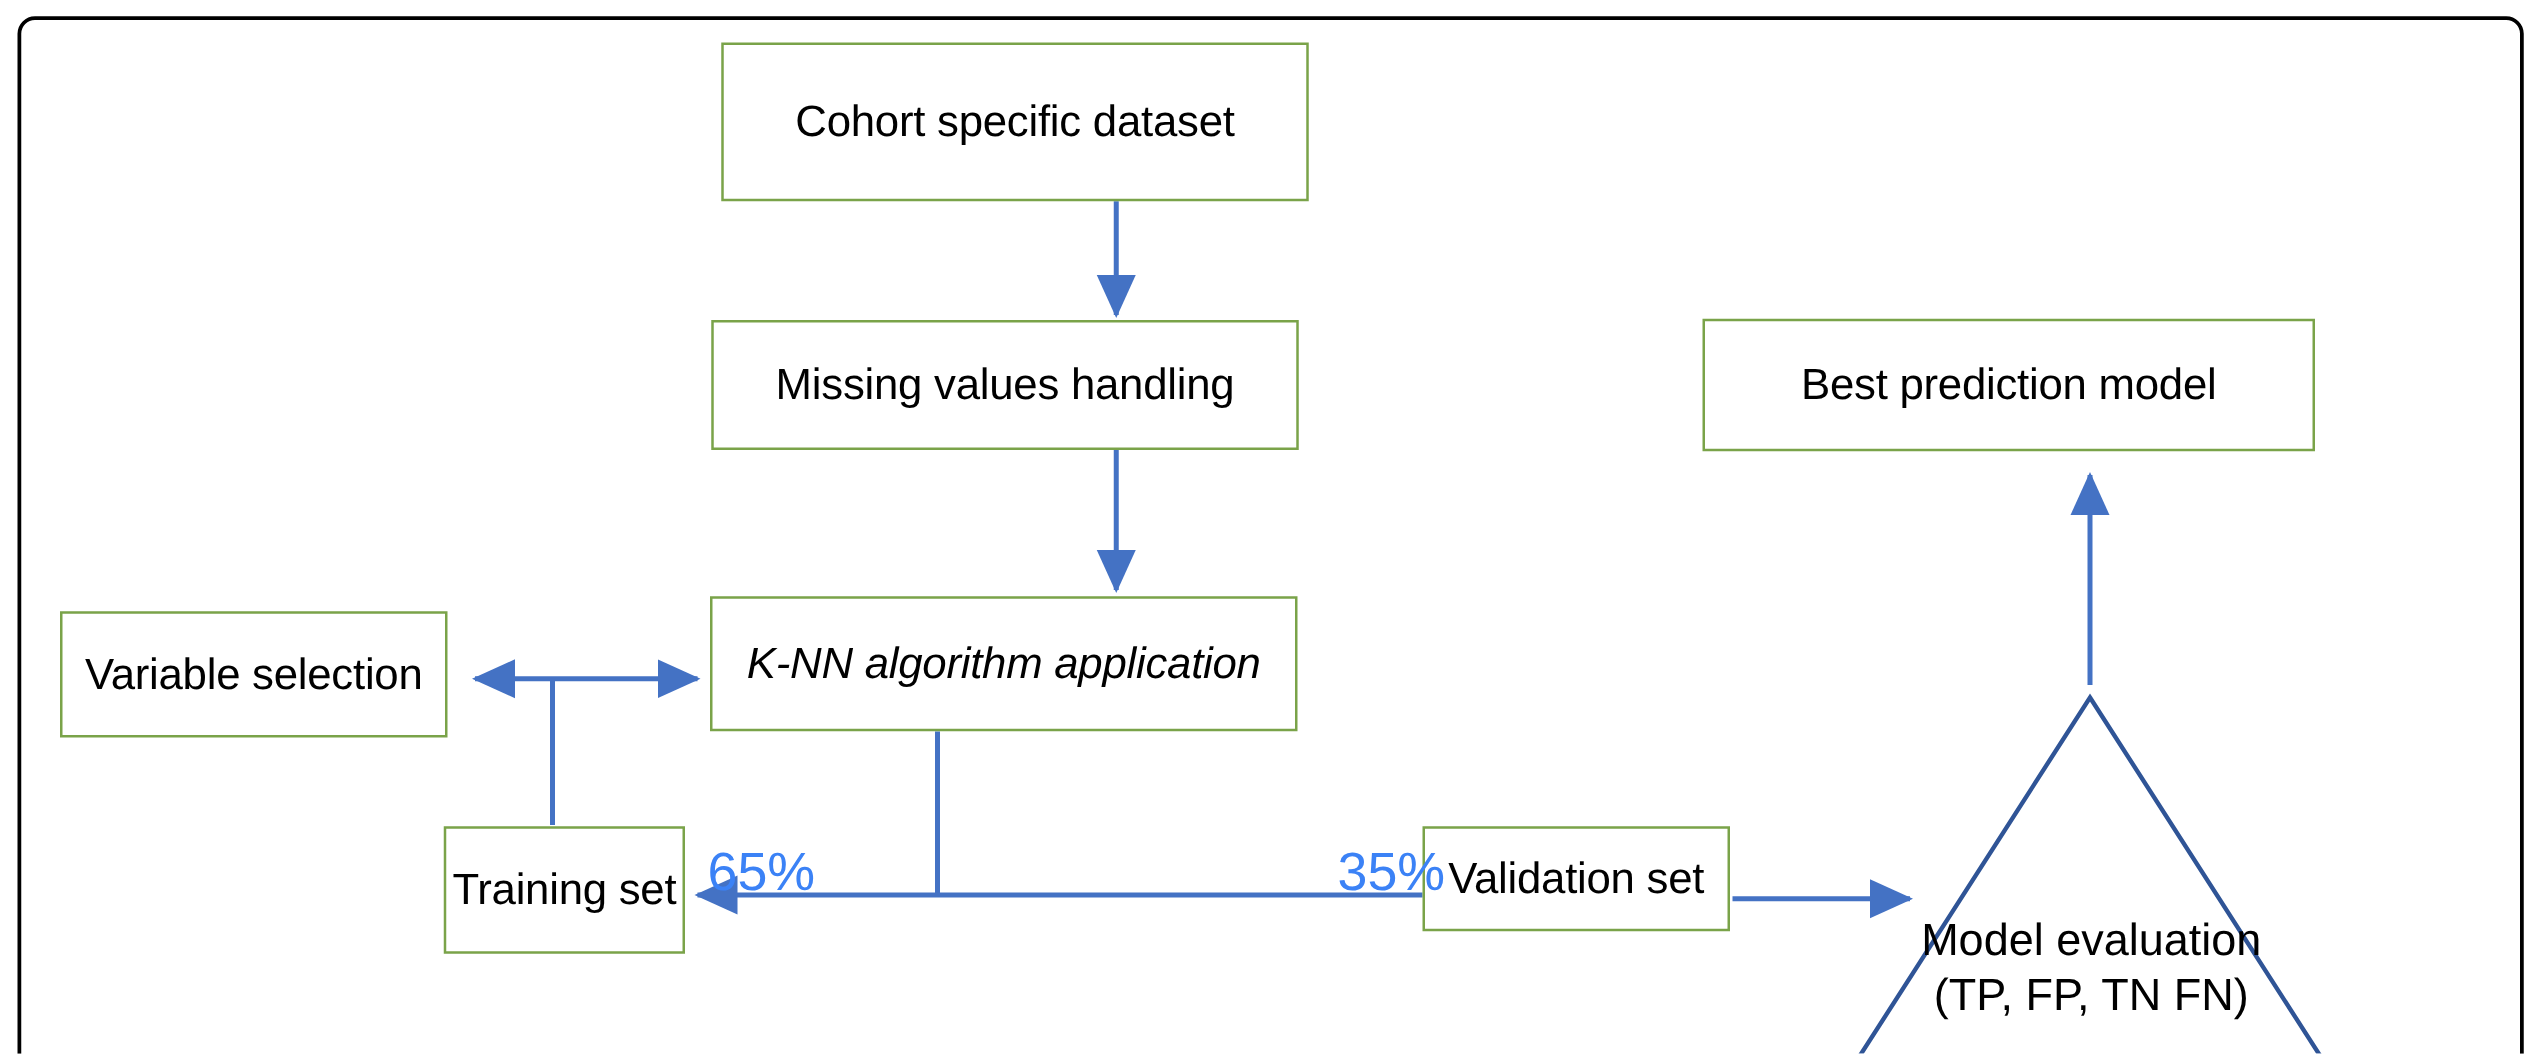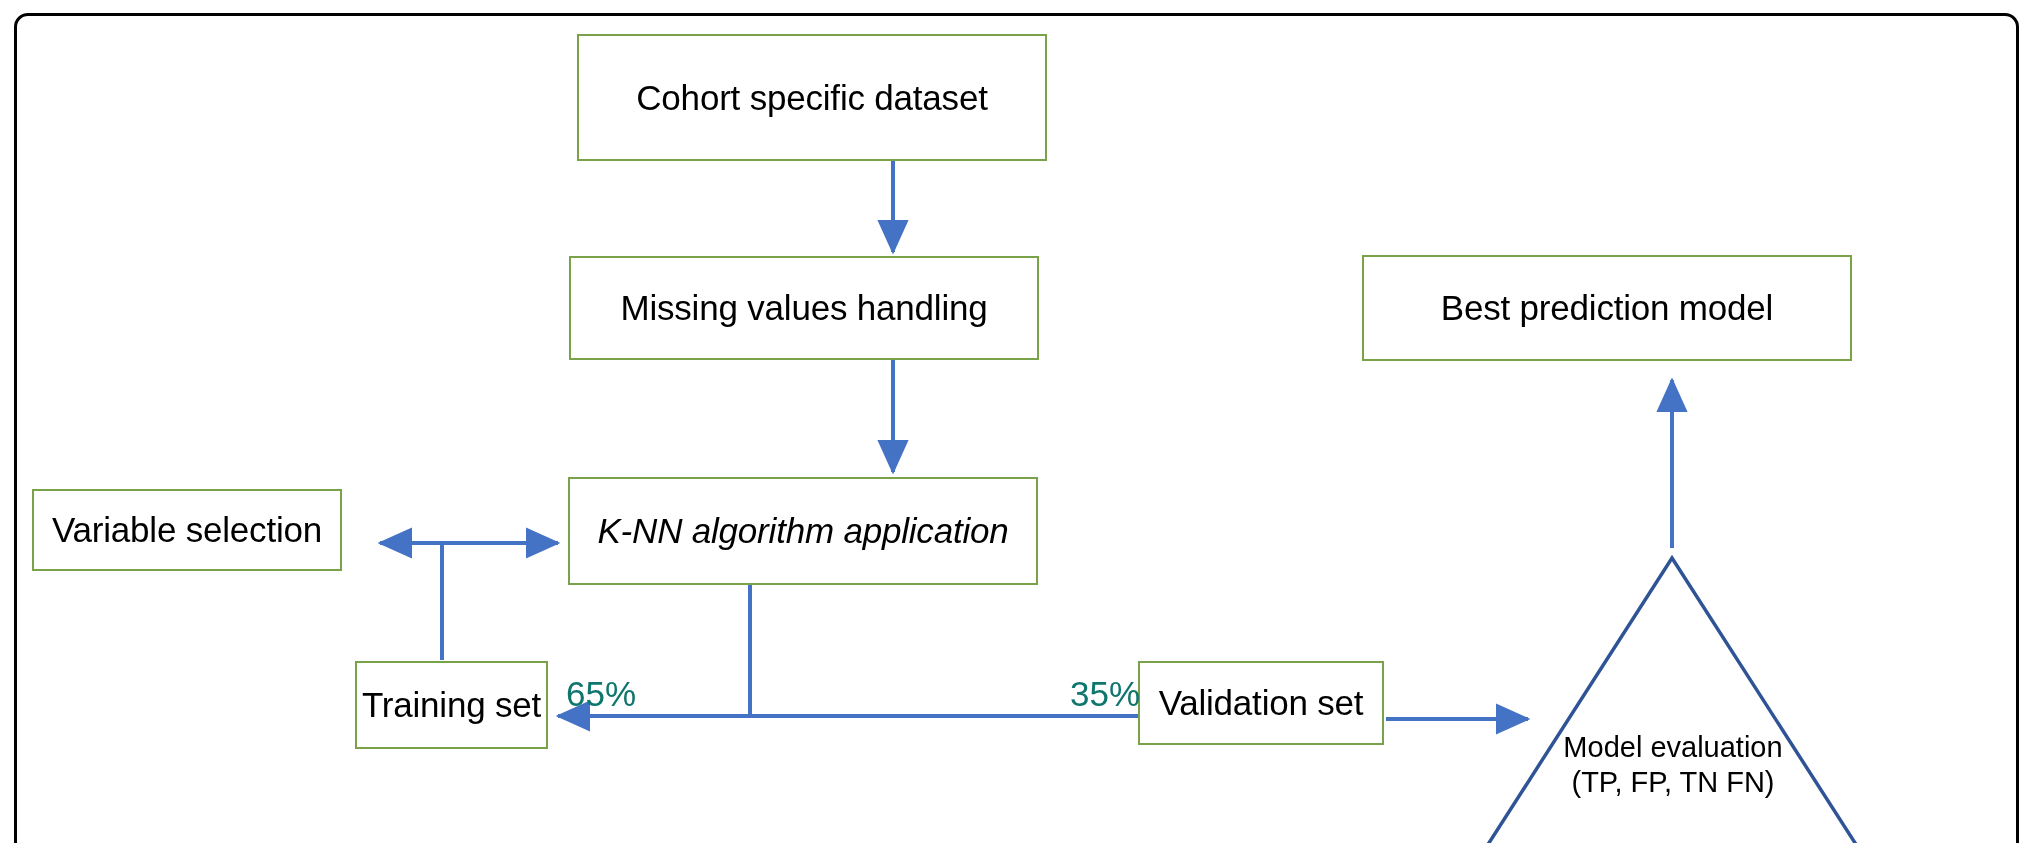--- a/index.html
+++ b/index.html
@@ -49,40 +49,40 @@
     width: 100%;
   }
   .node-box .ln {
     display: block;
     font-style: italic;
   }
 
   .edge-label {
     position: absolute;
     font-family: "Liberation Sans", sans-serif;
-    font-size: 35px;
-    color: #0f766e;
+    font-size: 43px;
+    color: #3b82f6;
     white-space: nowrap;
     text-align: center;
   }
 
   svg.overlay {
     position: absolute;
     left: 0;
     top: 0;
     width: 2027px;
     height: 843px;
     pointer-events: none;
   }
 
   .tri-text {
     position: absolute;
     text-align: center;
     font-family: "Liberation Sans", sans-serif;
-    font-size: 29px;
+    font-size: 36px;
     line-height: 1.22;
     color: #000000;
     white-space: nowrap;
   }
 </style>
 </head>
 <body>
 
 <div id="canvas">
 
@@ -127,25 +127,25 @@
   <div class="node-box" style="left:569px; top:256px; width:470px; height:104px;">
     <span class="line-wrap">Missing values handling</span>
   </div>
 
   <div class="node-box" style="left:568px; top:477px; width:470px; height:108px;">
     <span class="line-wrap">
       <span class="ln">K-NN algorithm application</span>
     </span>
   </div>
 
-  <div class="node-box" style="left:32px; top:489px; width:310px; height:82px;">
+  <div class="node-box" style="left:48px; top:489px; width:310px; height:101px;">
     <span class="line-wrap">Variable selection</span>
   </div>
 
-  <div class="node-box" style="left:355px; top:661px; width:193px; height:88px;">
+  <div class="node-box" style="left:355px; top:661px; width:193px; height:102px;">
     <span class="line-wrap">Training set</span>
   </div>
 
   <div class="node-box" style="left:1138px; top:661px; width:246px; height:84px;">
     <span class="line-wrap">Validation set</span>
   </div>
 
   <div class="node-box" style="left:1362px; top:255px; width:490px; height:106px;">
     <span class="line-wrap">Best prediction model</span>
   </div>

